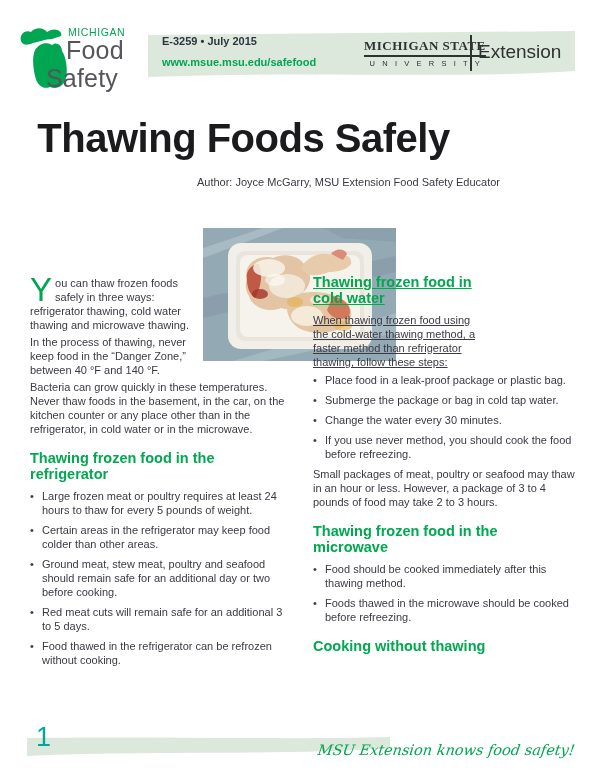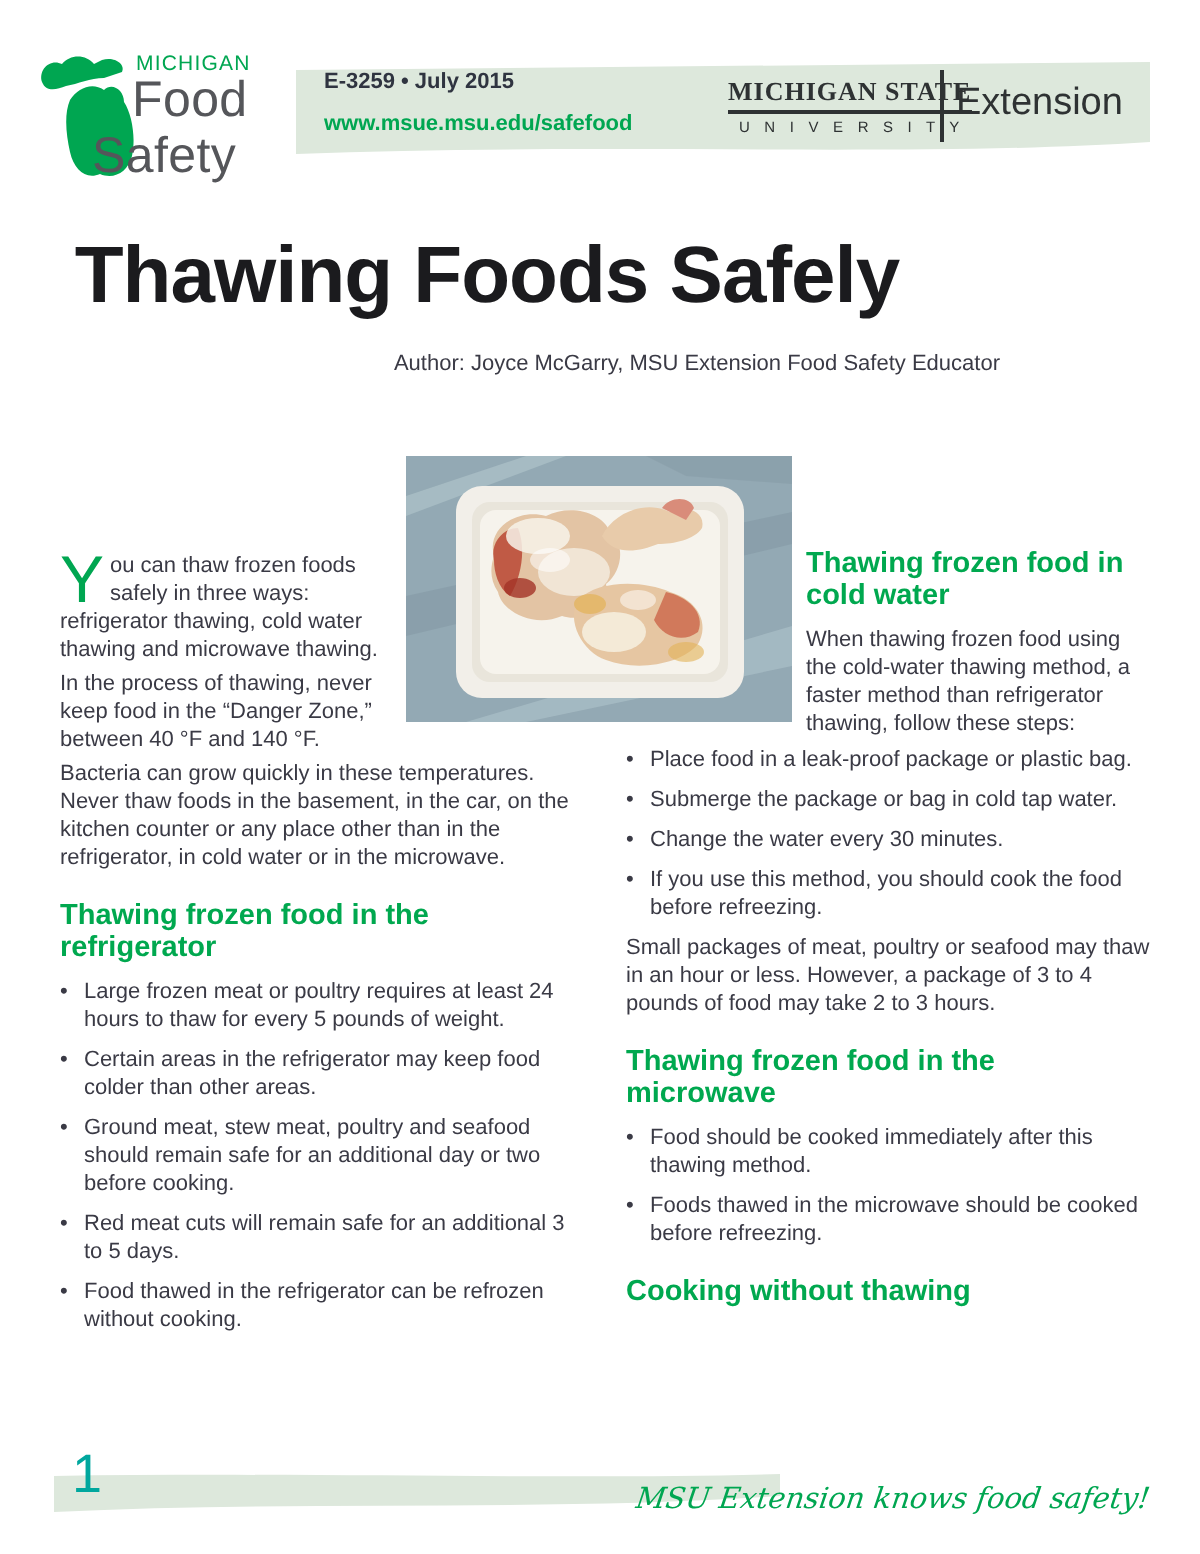--- a/index.html
+++ b/index.html
@@ -27,21 +27,21 @@
   .title{position:absolute;left:0;top:116px;width:487px;text-align:center;
     font-size:40px;font-weight:bold;color:#1b1b1e;letter-spacing:-.5px;}
   .author{position:absolute;left:0;top:176px;width:500px;text-align:right;font-size:11px;color:#3a3a45;}
   
   .photo{position:absolute;left:203px;top:228px;width:193px;height:133px;}
   
   .col{position:absolute;font-size:11px;line-height:14px;}
   .col-left{left:30px;top:276px;width:258px;}
   .col-right{left:313px;top:274px;width:263px;}
   .narrow{width:170px;}
-  .indent{margin-left:90px;width:173px;}
+  .indent{width:173px;text-decoration:underline;}
   p{margin:0 0 3px 0;}
   .dropcap{float:left;font-size:33px;line-height:26px;color:#00a651;margin:1px 3px 0 0;}
   h2{margin:14px 0 7px 0;font-size:14.5px;font-weight:bold;color:#00a84f;line-height:16px;}
   .col-right h2.first{margin-top:0;}
   .bullets{margin:4px 0 0 0;}
   .bullet{display:flex;margin:0 0 6px 0;}
   .bullet .dot{width:12px;flex:0 0 12px;}
   
   .foot-band{position:absolute;left:27px;top:736px;width:363px;height:24px;}
   .pagenum{position:absolute;left:36px;top:722px;font-size:27px;color:#00a79e;}
@@ -150,21 +150,21 @@
       <div class="bullet">
           <span class="dot">•</span>
           <span>Submerge the package or bag in cold tap water.</span>
         </div>
       <div class="bullet">
           <span class="dot">•</span>
           <span>Change the water every 30 minutes.</span>
         </div>
       <div class="bullet">
           <span class="dot">•</span>
-          <span>If you use this method, you should cook the food before refreezing.</span>
+          <span>If you use never method, you should cook the food before refreezing.</span>
         </div>
     </div>
     <p>Small packages of meat, poultry or seafood may thaw in an hour or less. However, a package of 3 to 4 pounds of food may take 2 to 3 hours.</p>
 
     <h2>Thawing frozen food in the microwave</h2>
     <div class="bullets">
       <div class="bullet">
           <span class="dot">•</span>
           <span>Food should be cooked immediately after this thawing method.</span>
         </div>

